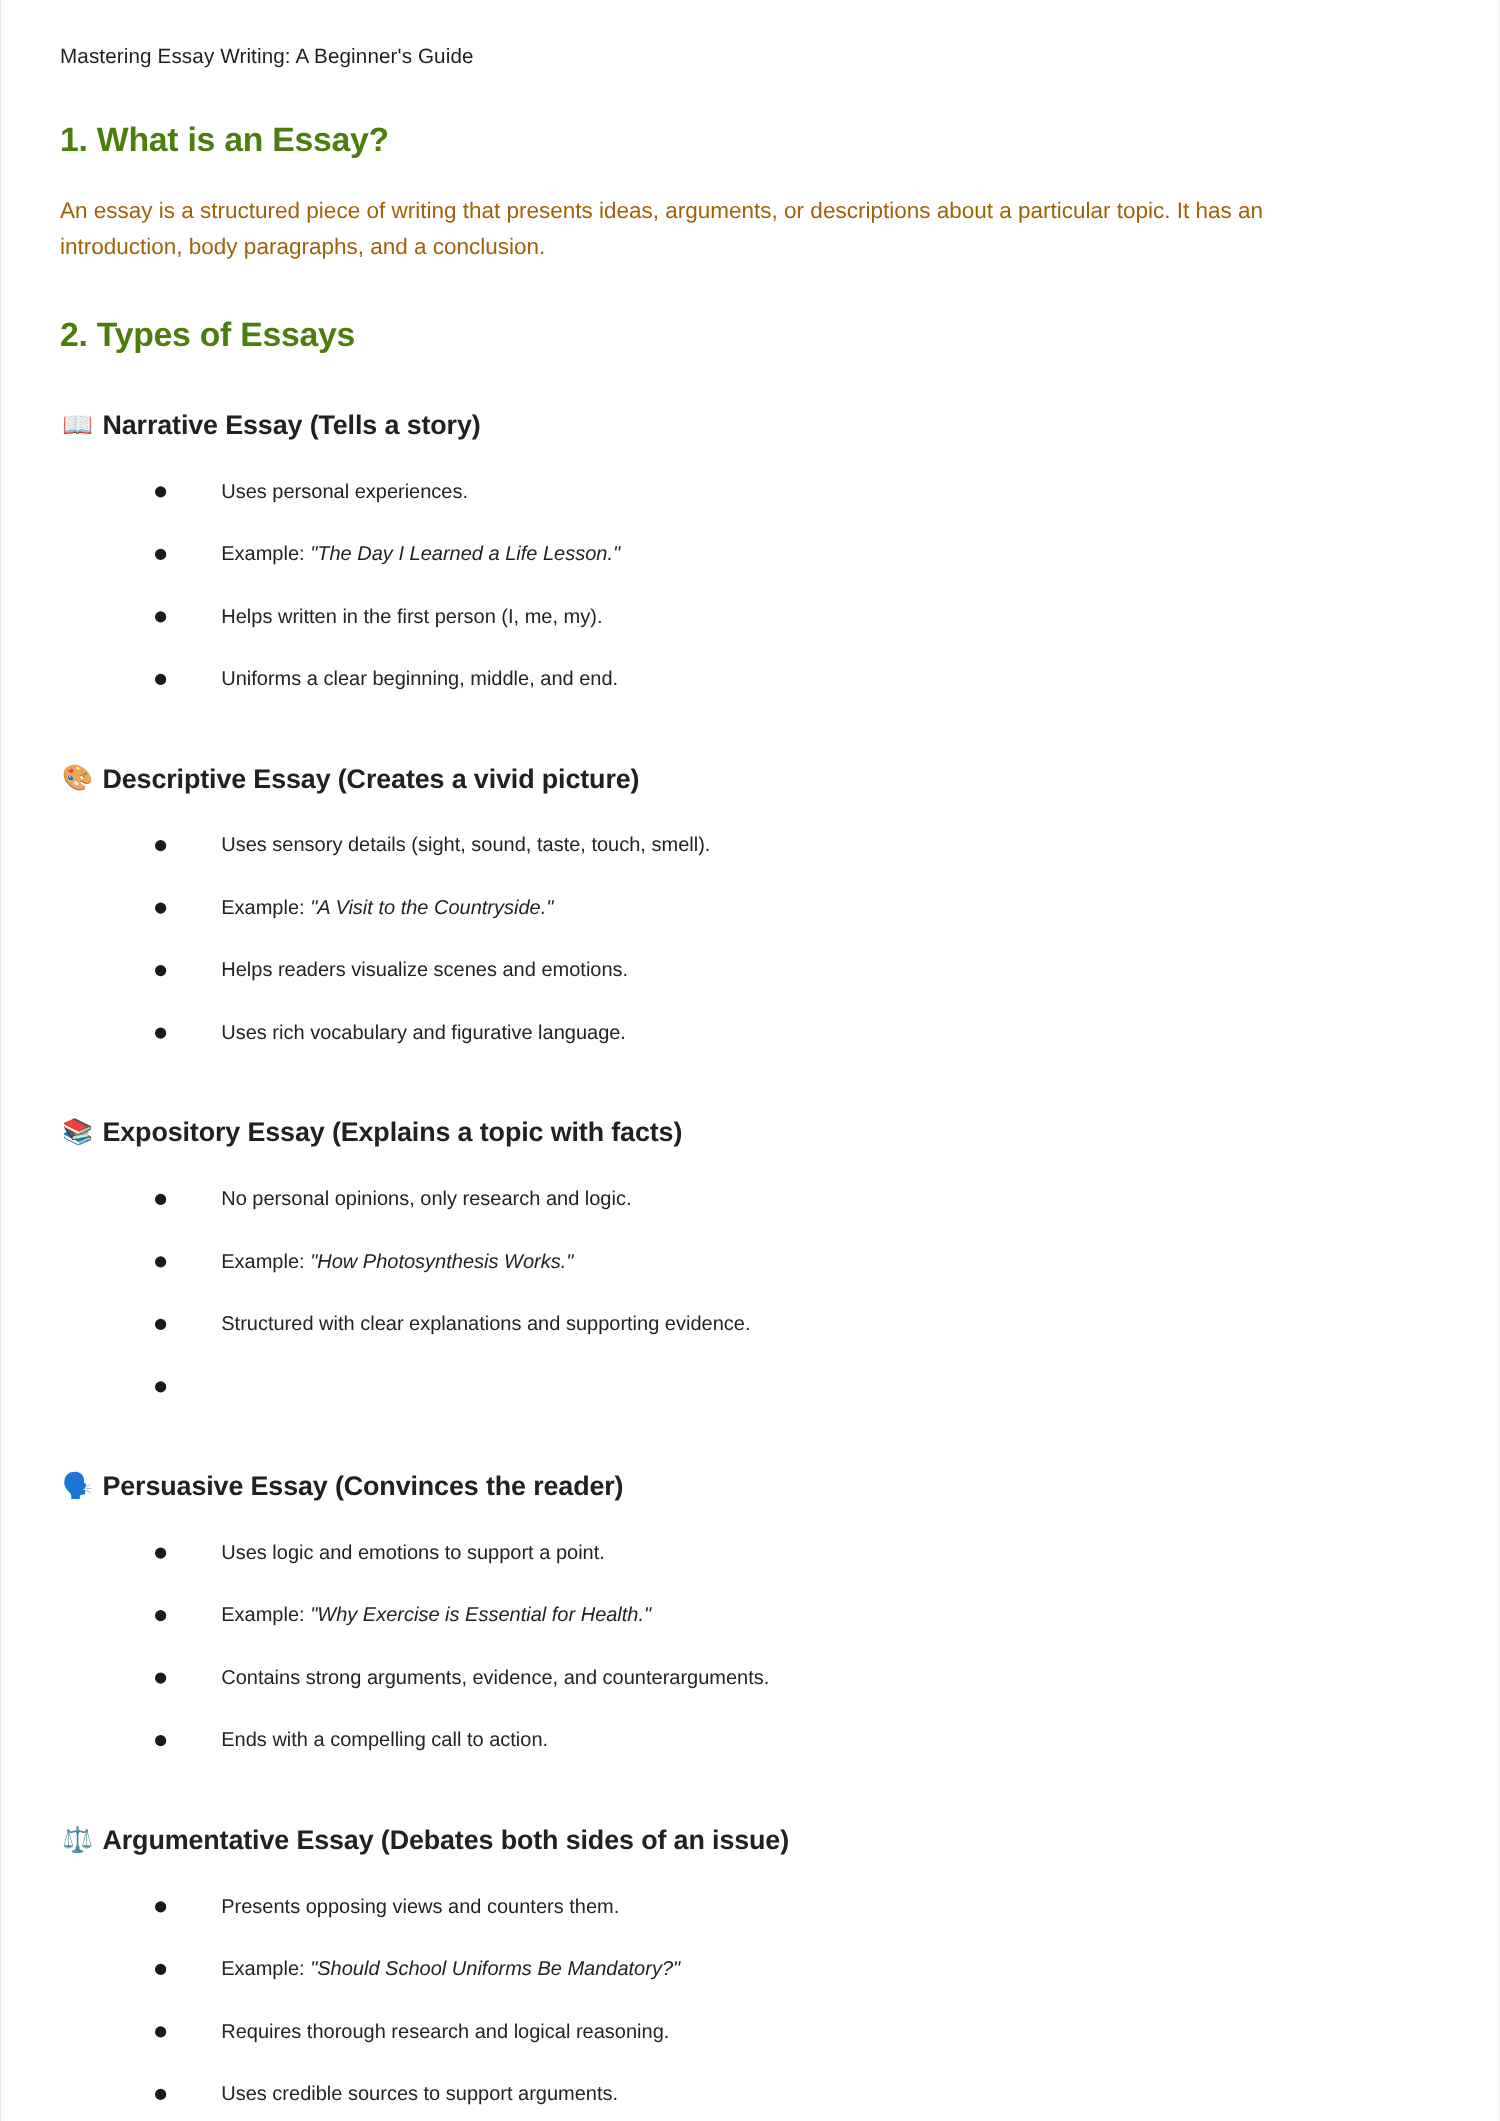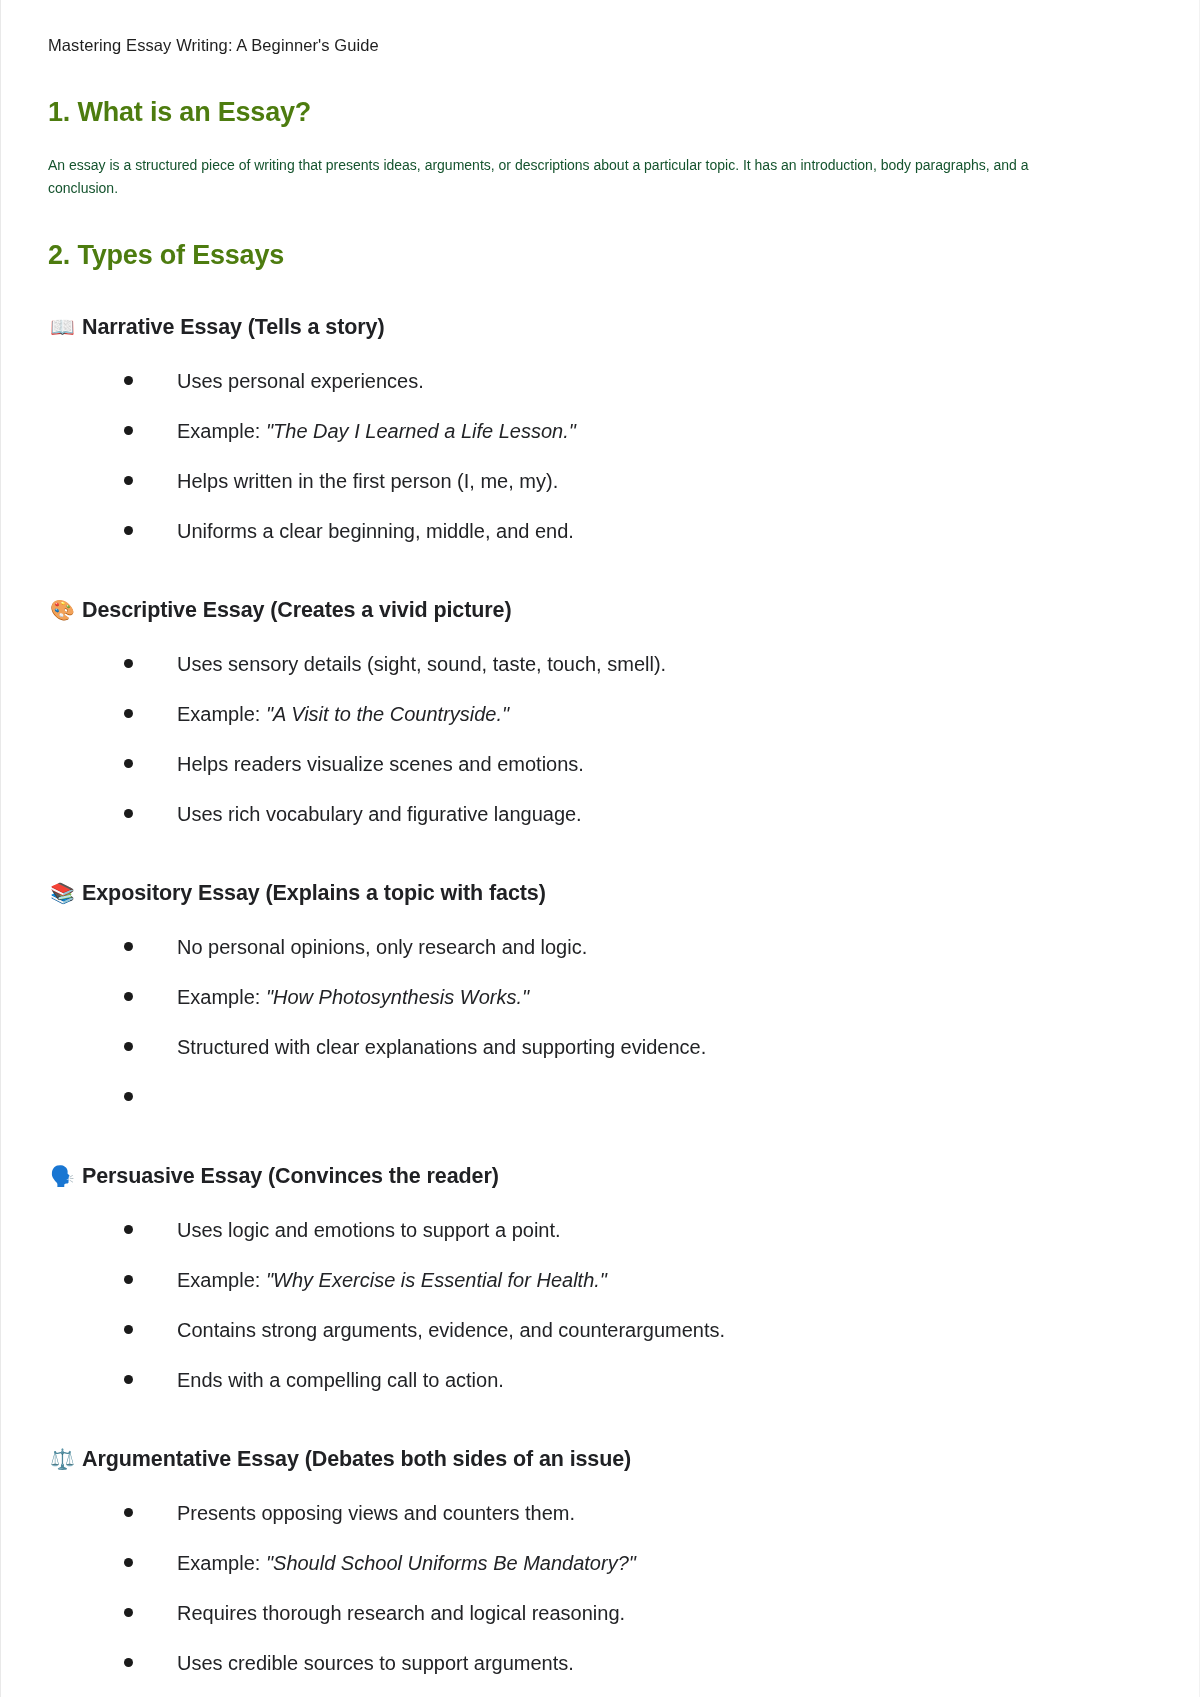--- a/index.html
+++ b/index.html
@@ -48,23 +48,23 @@
   h2.section-heading {
     font-size: 27px;
     font-weight: 600;
     color: #4d7c0f;
     letter-spacing: -.2px;
     margin: 38px 0 0 0;
     line-height: 1.3;
   }
 
   p.body-text {
-    font-size: 14px;
+    font-size: 18px;
     line-height: 1.62;
-    color: #14532d;
+    color: #a16207;
     margin: 24px 0 0 0;
     max-width: 1000px;
   }
 
   h3.sub-heading {
     font-size: 21.5px;
     font-weight: 600;
     color: #202124;
     letter-spacing: -.1px;
     margin: 40px 0 0 2px;
@@ -82,21 +82,21 @@
     flex: none;
   }
 
   ul.bullets {
     list-style: none;
     margin: 14px 0 0 0;
     padding: 0;
   }
   ul.bullets li {
     position: relative;
-    font-size: 20px;
+    font-size: 16px;
     color: #222326;
     line-height: 1.5;
     padding: 0 0 0 129px;
     margin: 0 0 0 0;
     height: 50px;
     display: flex;
     align-items: center;
   }
   ul.bullets li .dot {
     position: absolute;

